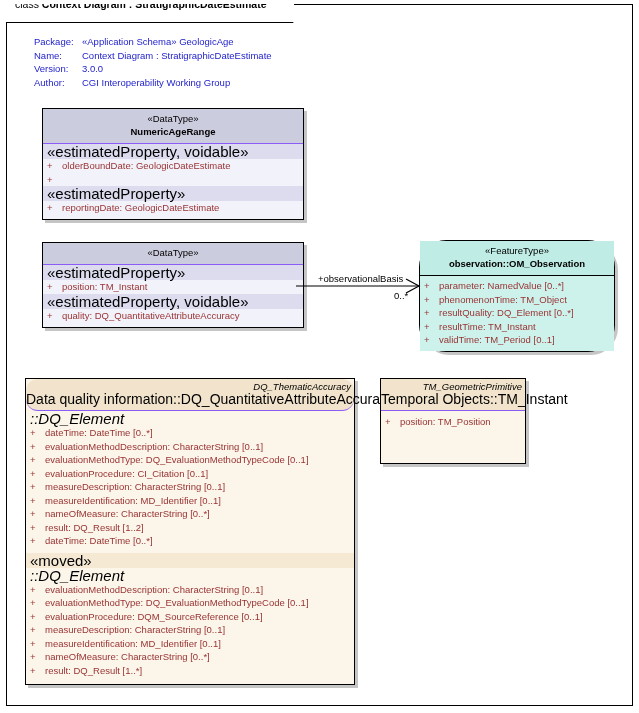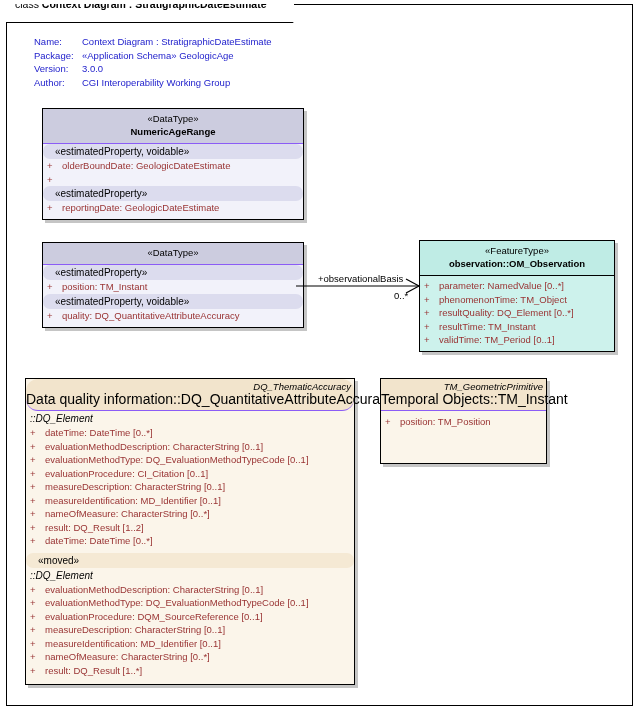--- a/index.html
+++ b/index.html
@@ -101,26 +101,25 @@
     font-size: 9.5px;
     font-weight: bold;
     color: #000000;
     line-height: 13px;
     white-space: nowrap;
   }
   .uml-body {
     padding: 0;
   }
   .group-label {
-    font-size: 10px;
-    color: #000000;
-    padding: 1px 3px 1px 12px;
+    font-size: 15px;
+    color: #000000;
+    padding: 1px 3px 1px 4px;
     line-height: 13px;
     white-space: nowrap;
-    border-radius: 7px;
   }
   .attr-row {
     font-size: 9.5px;
     color: #993333;
     line-height: 13.5px;
     padding: 0 3px 0 4px;
     white-space: nowrap;
     display: flex;
   }
   .attr-vis {
@@ -198,26 +197,26 @@
 <div id="diagram-frame"></div>
 
 <div id="diagram-title-tab">
   <div class="tab-shape">
     <span class="tab-text"><span>class</span>&nbsp;<b>Context Diagram : StratigraphicDateEstimate</b></span>
   </div>
 </div>
 
 <div id="diagram-meta">
   <div class="meta-row">
+    <span class="meta-key">Package:</span>
+    <span class="meta-val">«Application Schema» GeologicAge</span>
+  </div>
+  <div class="meta-row">
     <span class="meta-key">Name:</span>
     <span class="meta-val">Context Diagram : StratigraphicDateEstimate</span>
-  </div>
-  <div class="meta-row">
-    <span class="meta-key">Package:</span>
-    <span class="meta-val">«Application Schema» GeologicAge</span>
   </div>
   <div class="meta-row">
     <span class="meta-key">Version:</span>
     <span class="meta-val">3.0.0</span>
   </div>
   <div class="meta-row">
     <span class="meta-key">Author:</span>
     <span class="meta-val">CGI Interoperability Working Group</span>
   </div>
 </div>
@@ -257,21 +256,21 @@
     </div>
     <div class="group-label">«estimatedProperty, voidable»</div>
     <div class="attr-row">
       <span class="attr-vis">+</span>
       <span class="attr-text">quality:  DQ_QuantitativeAttributeAccuracy</span>
     </div>
     <div style="height:5px;"></div>
   </div>
 </div>
 
-<div class="uml-box box-aqua" id="class-om-observation" style="left:419px; top:240px; width:196px;">
+<div class="uml-box box-aqua" id="class-om-observation" style="left:419px; top:240px; width:196px;border-radius:27px;">
   <div class="uml-header">
     <div class="uml-stereo">«FeatureType»</div>
     <div class="uml-name">observation::OM_Observation</div>
   </div>
   <div class="uml-body" style="padding-top:3px; padding-bottom:4px;">
     <div class="attr-row">
       <span class="attr-vis">+</span>
       <span class="attr-text">parameter:  NamedValue [0..*]</span>
     </div>
     <div class="attr-row">
@@ -378,21 +377,21 @@
     </div>
     <div class="attr-row">
       <span class="attr-vis">+</span>
       <span class="attr-text">result:  DQ_Result [1..*]</span>
     </div>
 
     <div style="height:7px;"></div>
   </div>
 </div>
 
-<div class="uml-box box-tan" id="class-tm-instant" style="left:380px; top:378px; width:167px;">
+<div class="uml-box box-tan" id="class-tm-instant" style="left:380px; top:378px; width:146px;">
   <div class="uml-header" style="padding:2px 0 4px 0;">
     <div class="uml-header-right">TM_GeometricPrimitive</div>
     <div class="uml-header-center">Temporal Objects::TM_Instant</div>
   </div>
   <div class="uml-body" style="padding-top:4px; height:48px;">
     <div class="attr-row">
       <span class="attr-vis">+</span>
       <span class="attr-text">position:  TM_Position</span>
     </div>
   </div>

